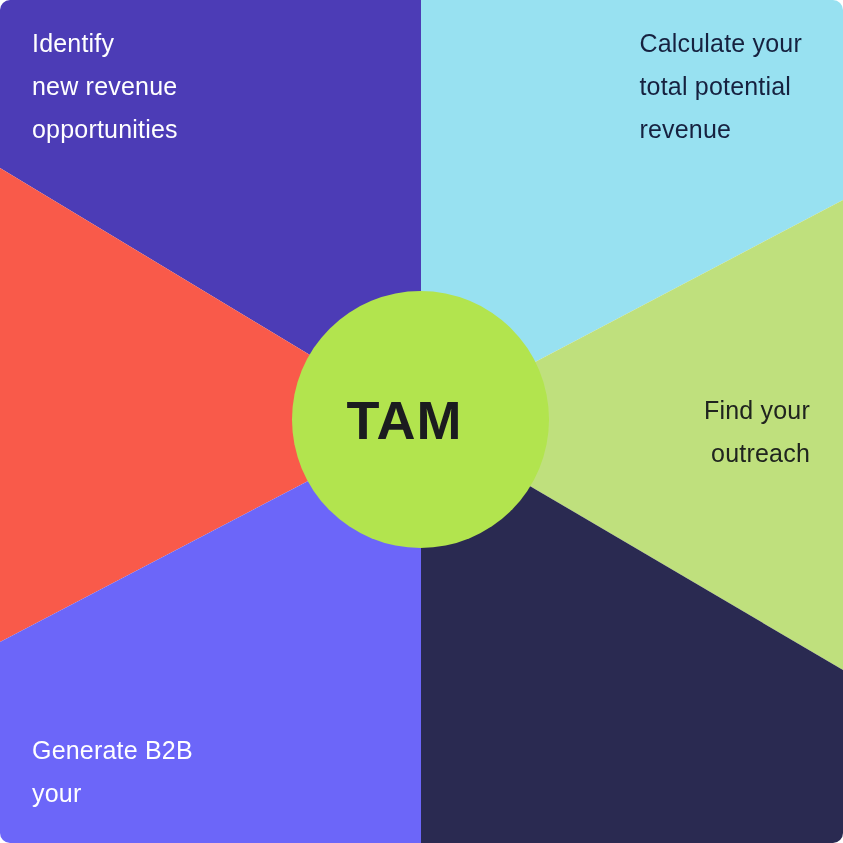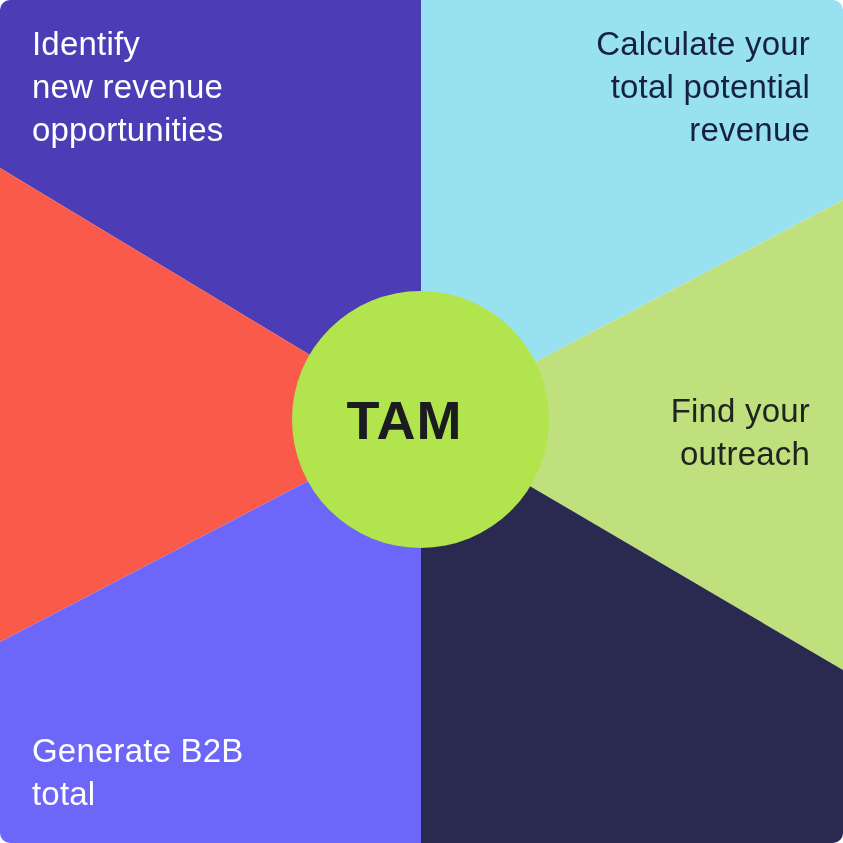--- a/index.html
+++ b/index.html
@@ -16,28 +16,28 @@
     overflow: hidden;
     background: #FFFFFF;
   }
   .wedges {
     position: absolute;
     inset: 0;
     display: block;
   }
   .section-label {
     position: absolute;
-    font-size: 33px;
+    font-size: 25px;
     line-height: 43px;
     font-weight: 500;
     letter-spacing: 0.2px;
     white-space: pre-line;
   }
   .label-identify  { left: 32px;  top: 22px;  text-align: left;  }
-  .label-calculate { right: 33px; top: 22px;  text-align: right; }
+  .label-calculate { right: 41px; top: 22px;  }
   .label-find      { left: 32px;  top: 388px; text-align: left;  }
   .label-plan      { right: 33px; top: 389px; text-align: right; }
   .label-generate  { left: 32px;  top: 729px; text-align: left;  }
   .label-goals     { right: 33px; top: 729px; text-align: right; }
   .center-label {
     position: absolute;
     left: 276px;
     top: 291px;
     width: 257px;
     height: 257px;
@@ -70,18 +70,18 @@
 
   <div class="section-label label-calculate" style="color: rgb(22, 33, 63);">Calculate your
 total potential
 revenue</div>
 
 
   <div class="section-label label-plan" style="color: rgb(32, 36, 31);">Find your
 outreach</div>
 
   <div class="section-label label-generate" style="color: rgb(255, 255, 255);">Generate B2B
-total</div>
+your</div>
 
 
   <div class="center-label" style="color: rgb(27, 28, 31);">TAM</div>
 
 </div>
 
 </body></html>

